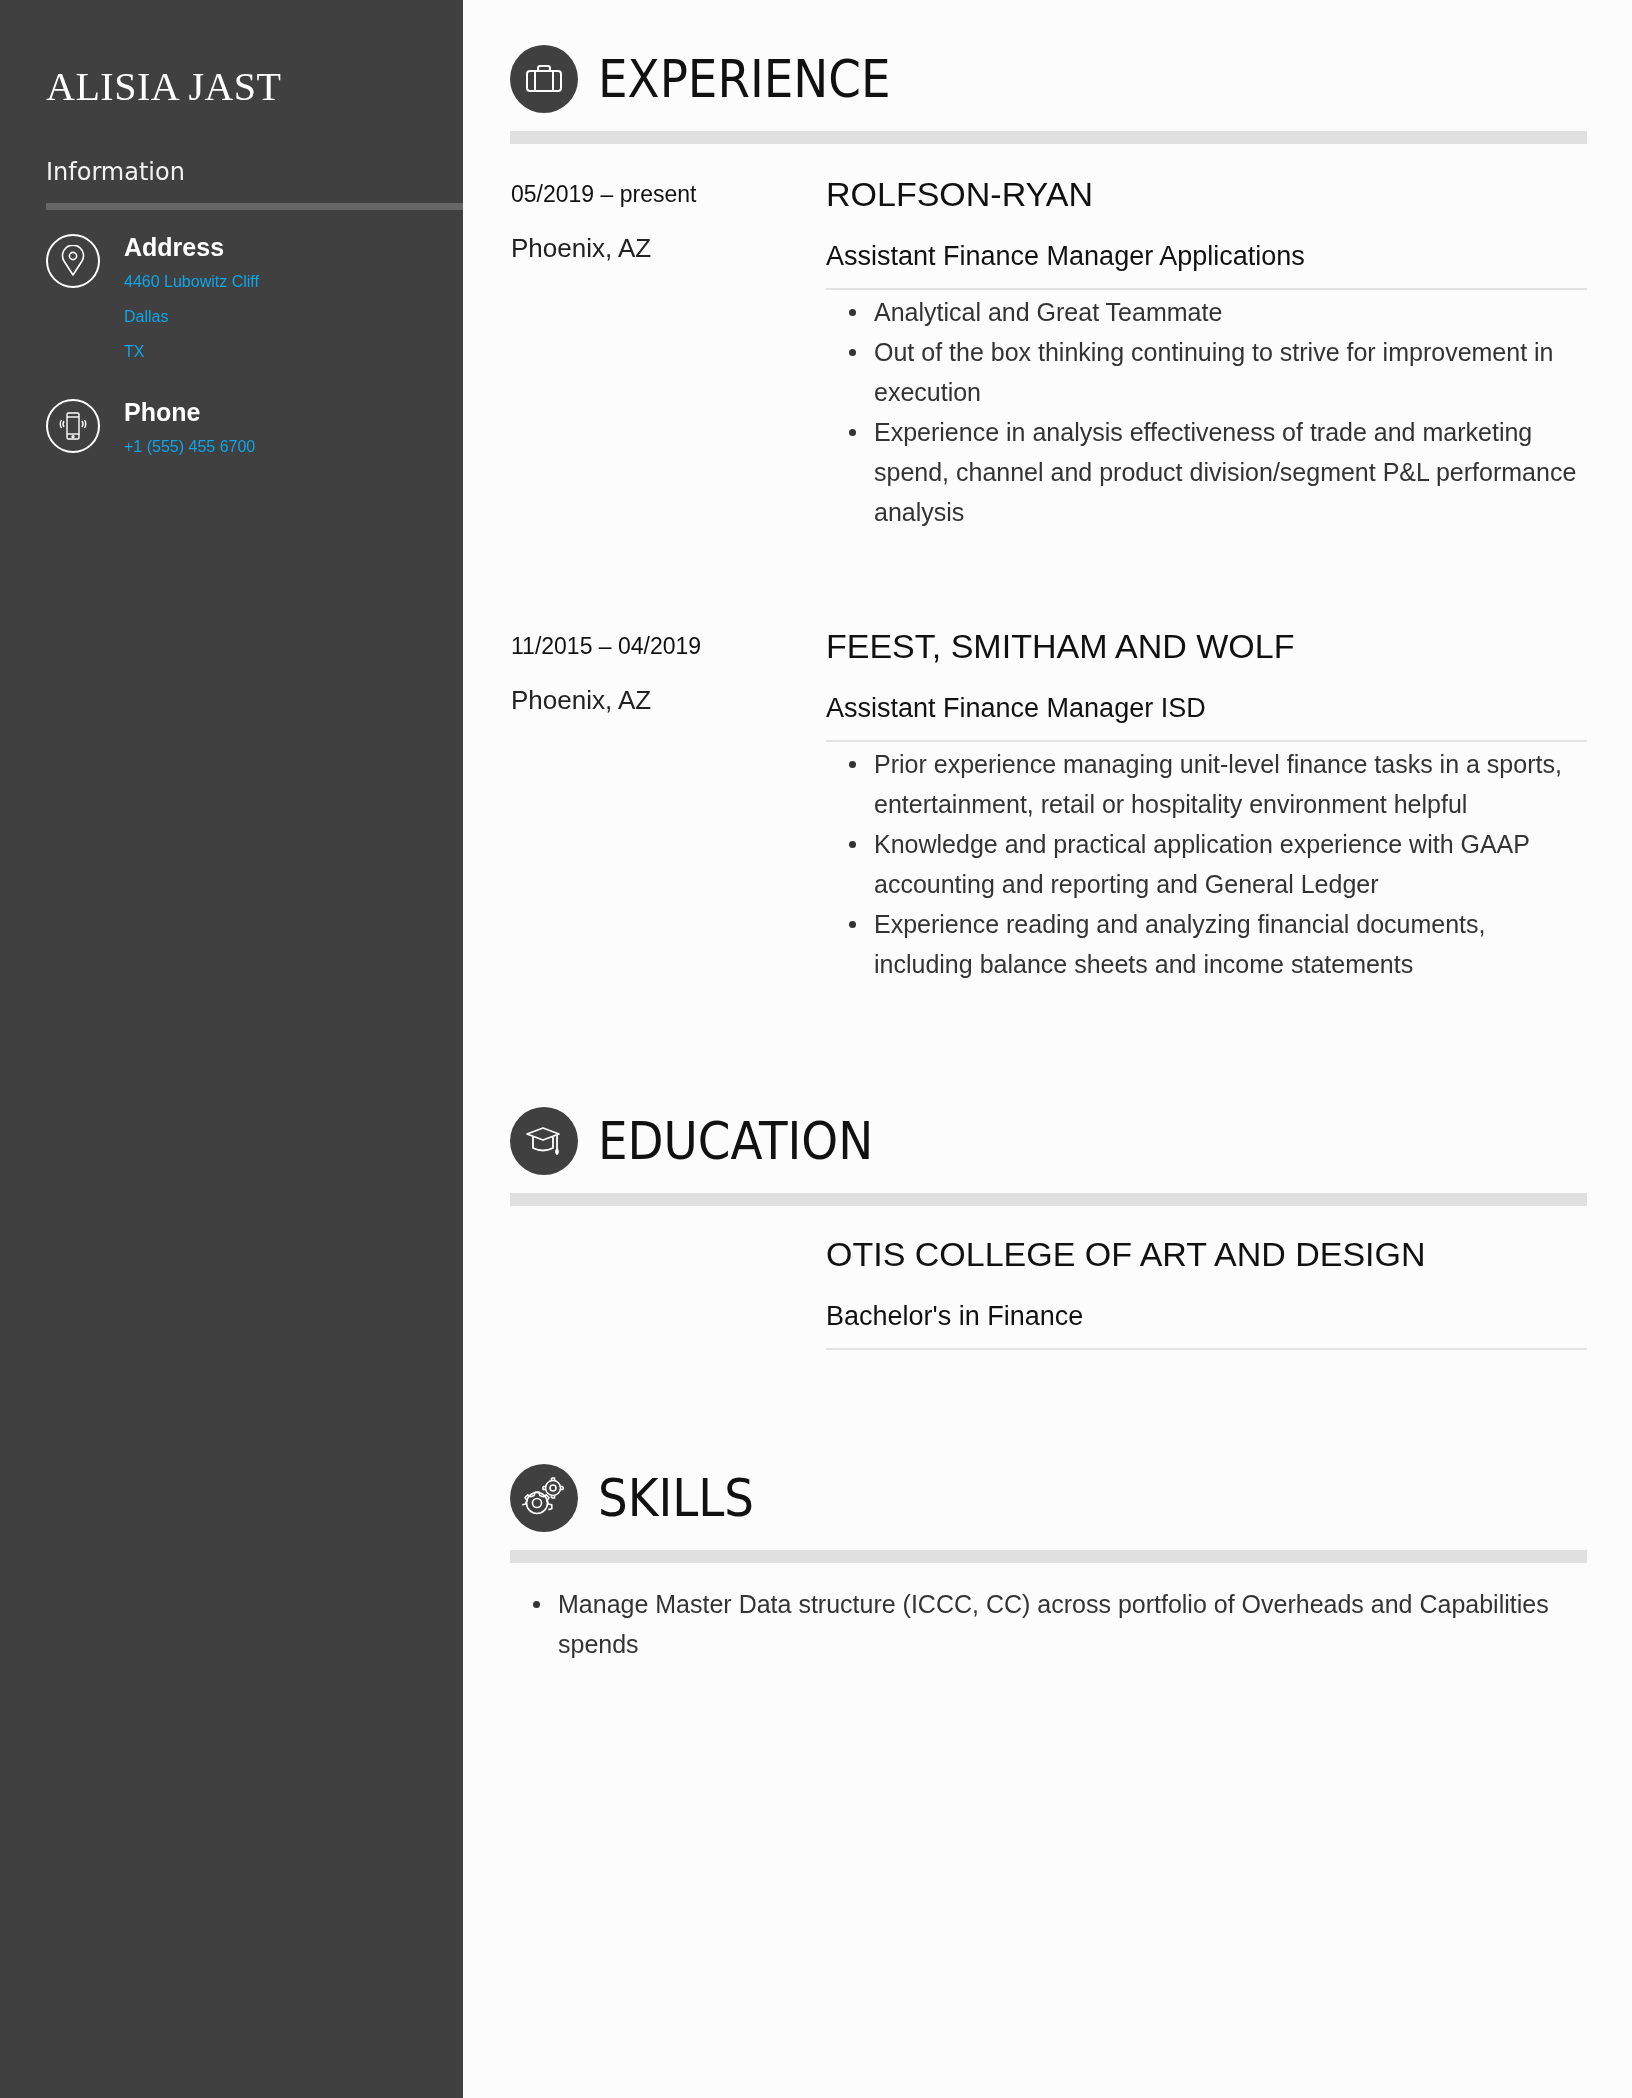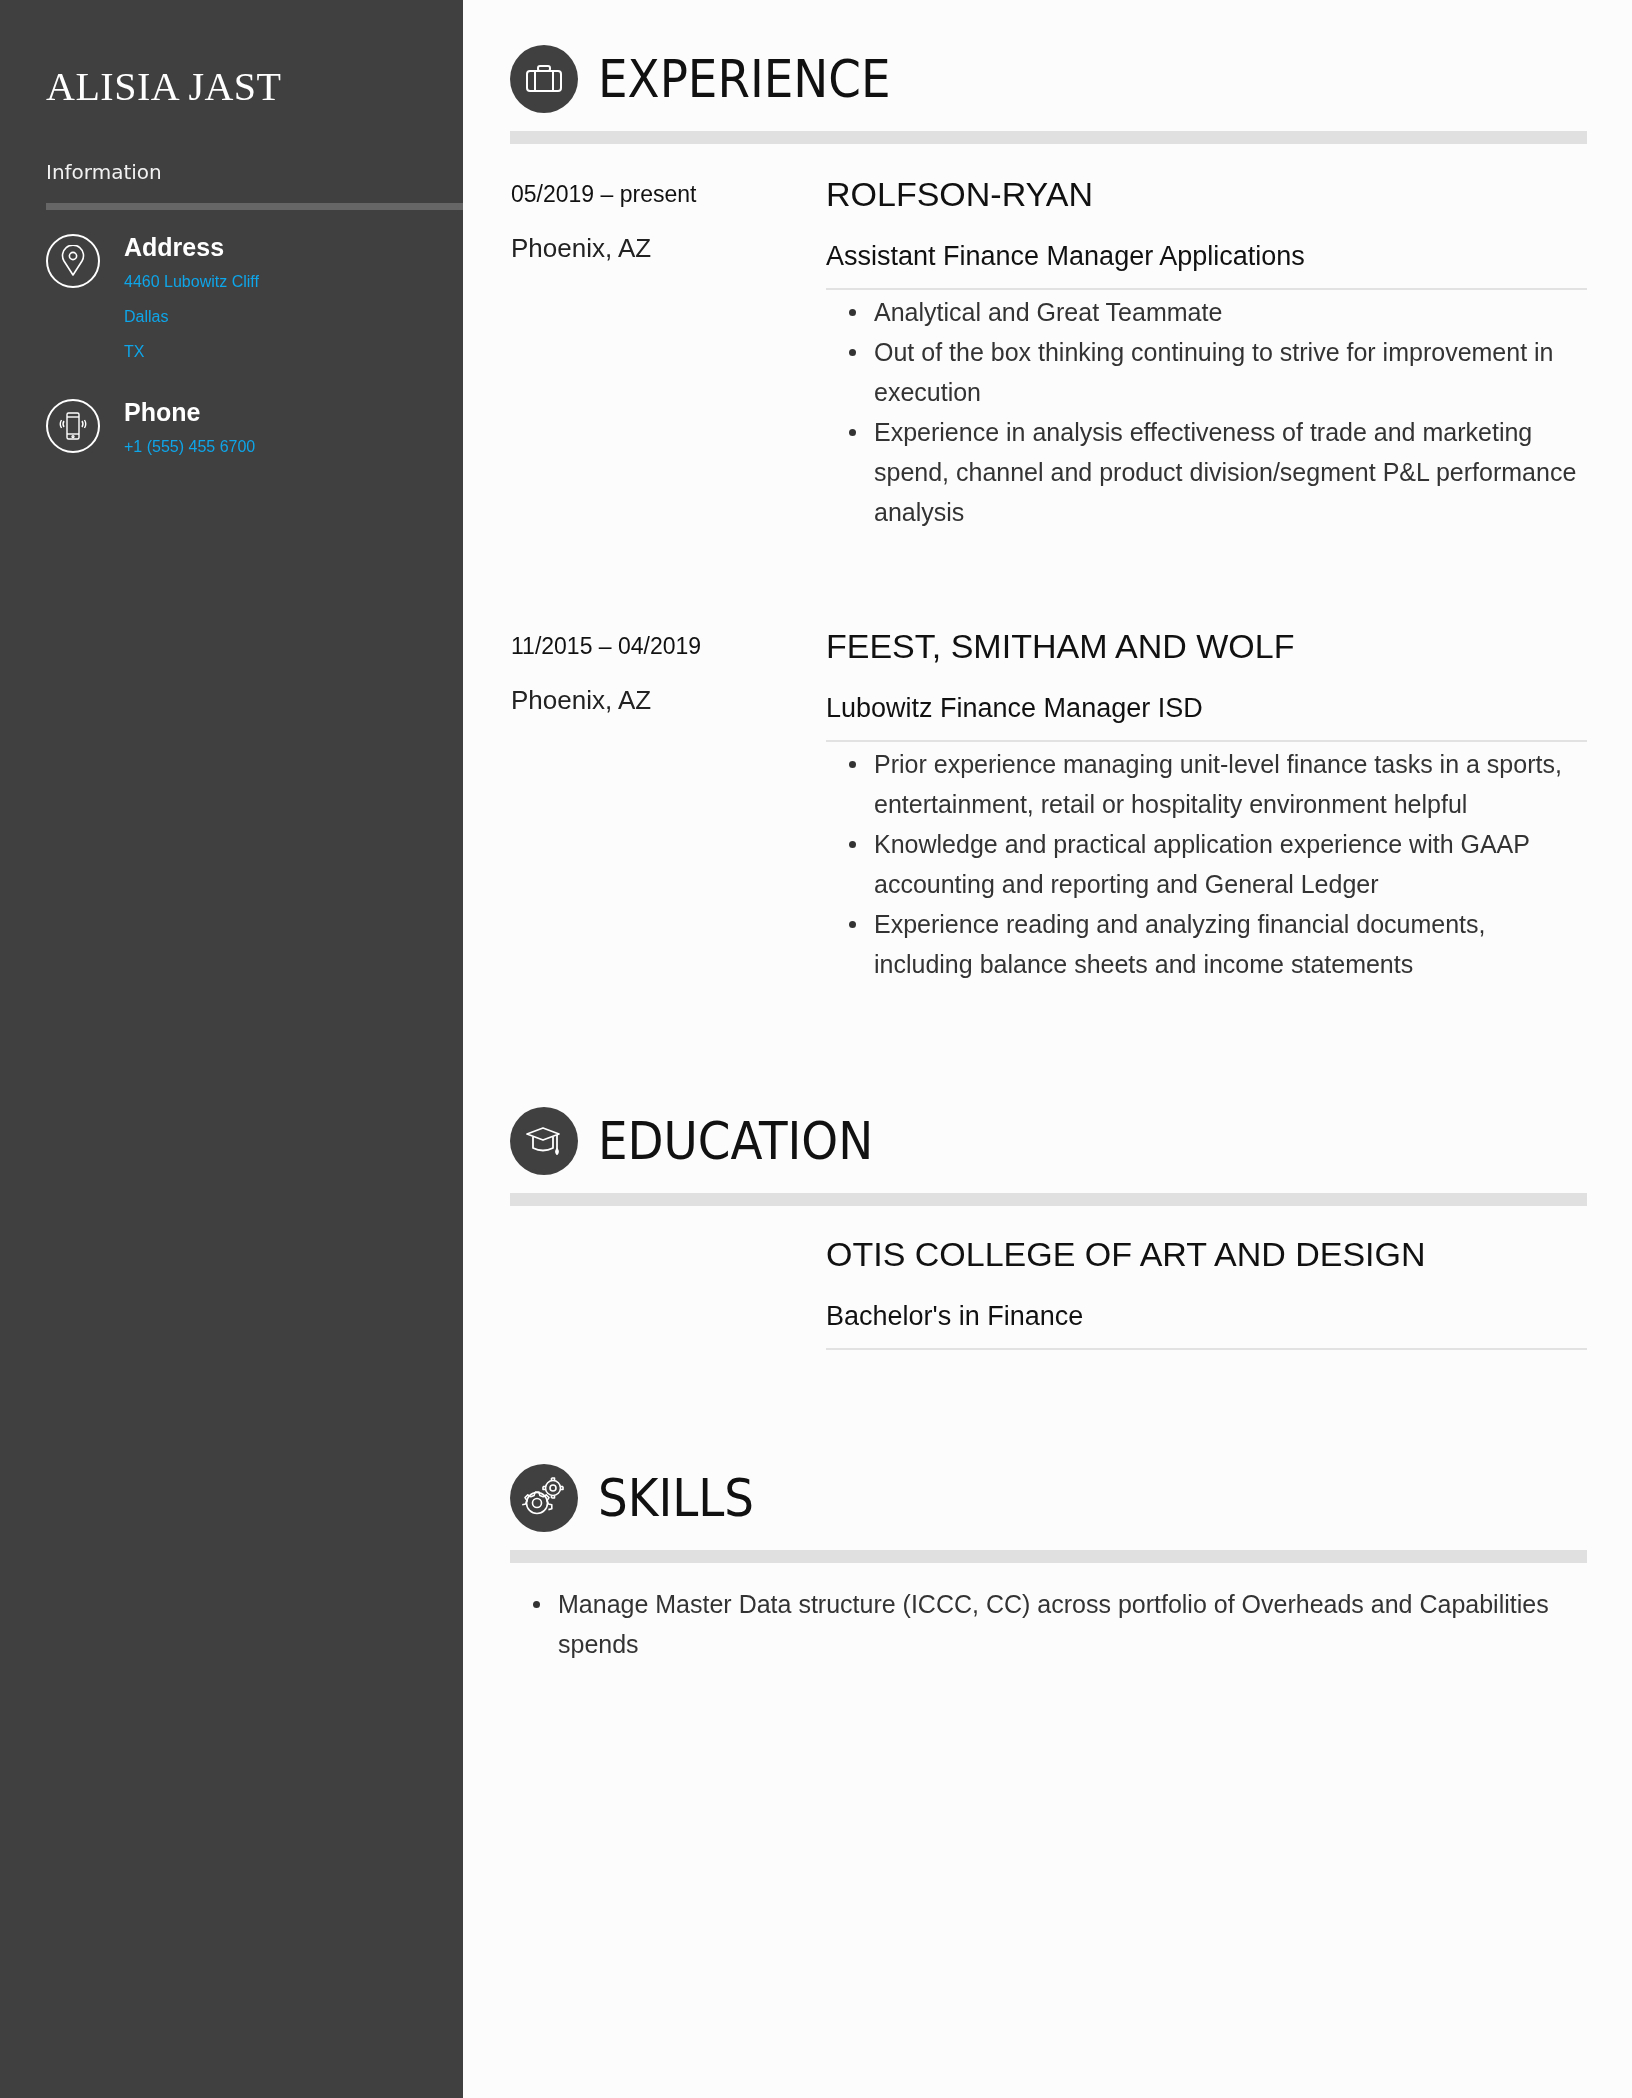--- a/index.html
+++ b/index.html
@@ -11,21 +11,21 @@
     position: absolute; left: 0; top: 0; width: 463px; height: 2098px;
     background: #404040; color: #fff;
   }
   .name {
     position: absolute; left: 46px; top: 62px;
     font-size: 40px; line-height: 50px; letter-spacing: 0.5px; color: #fff;
     font-family: Liberation Serif, serif; font-weight: normal;
   }
   .info-title {
     position: absolute; left: 46px; top: 152px;
-    font-size: 20px; line-height: 40px; color: #f2f2f2;
+    font-size: 24px; line-height: 40px; color: #f2f2f2;
     font-family: "DejaVu Sans", sans-serif; font-weight: normal;
   }
   .info-rule {
     position: absolute; left: 46px; top: 203px; width: 417px; height: 7px; background: #666;
   }
   .contact-item { position: absolute; left: 46px; width: 400px; }
   .contact-item.address { top: 230px; }
   .contact-item.phone { top: 395px; }
   .contact-icon {
     position: absolute; left: 0; top: 4px; width: 54px; height: 54px;
@@ -175,21 +175,21 @@
           <li>Experience in analysis effectiveness of trade and marketing spend, channel and product division/segment P&amp;L performance analysis</li>
         </ul>
       </div>
     </div>
 
     <div class="job" style="top:628px;">
       <div class="job-dates">11/2015 – 04/2019</div>
       <div class="job-location">Phoenix, AZ</div>
       <div class="job-right">
         <div class="job-company">FEEST, SMITHAM AND WOLF</div>
-        <div class="job-title">Lubowitz Finance Manager ISD</div>
+        <div class="job-title">Assistant Finance Manager ISD</div>
         <div class="job-rule"></div>
         <ul class="job-bullets">
           <li>Prior experience managing unit-level finance tasks in a sports, entertainment, retail or hospitality environment helpful</li>
           <li>Knowledge and practical application experience with GAAP accounting and reporting and General Ledger</li>
           <li>Experience reading and analyzing financial documents, including balance sheets and income statements</li>
         </ul>
       </div>
     </div>
   </section>
 

